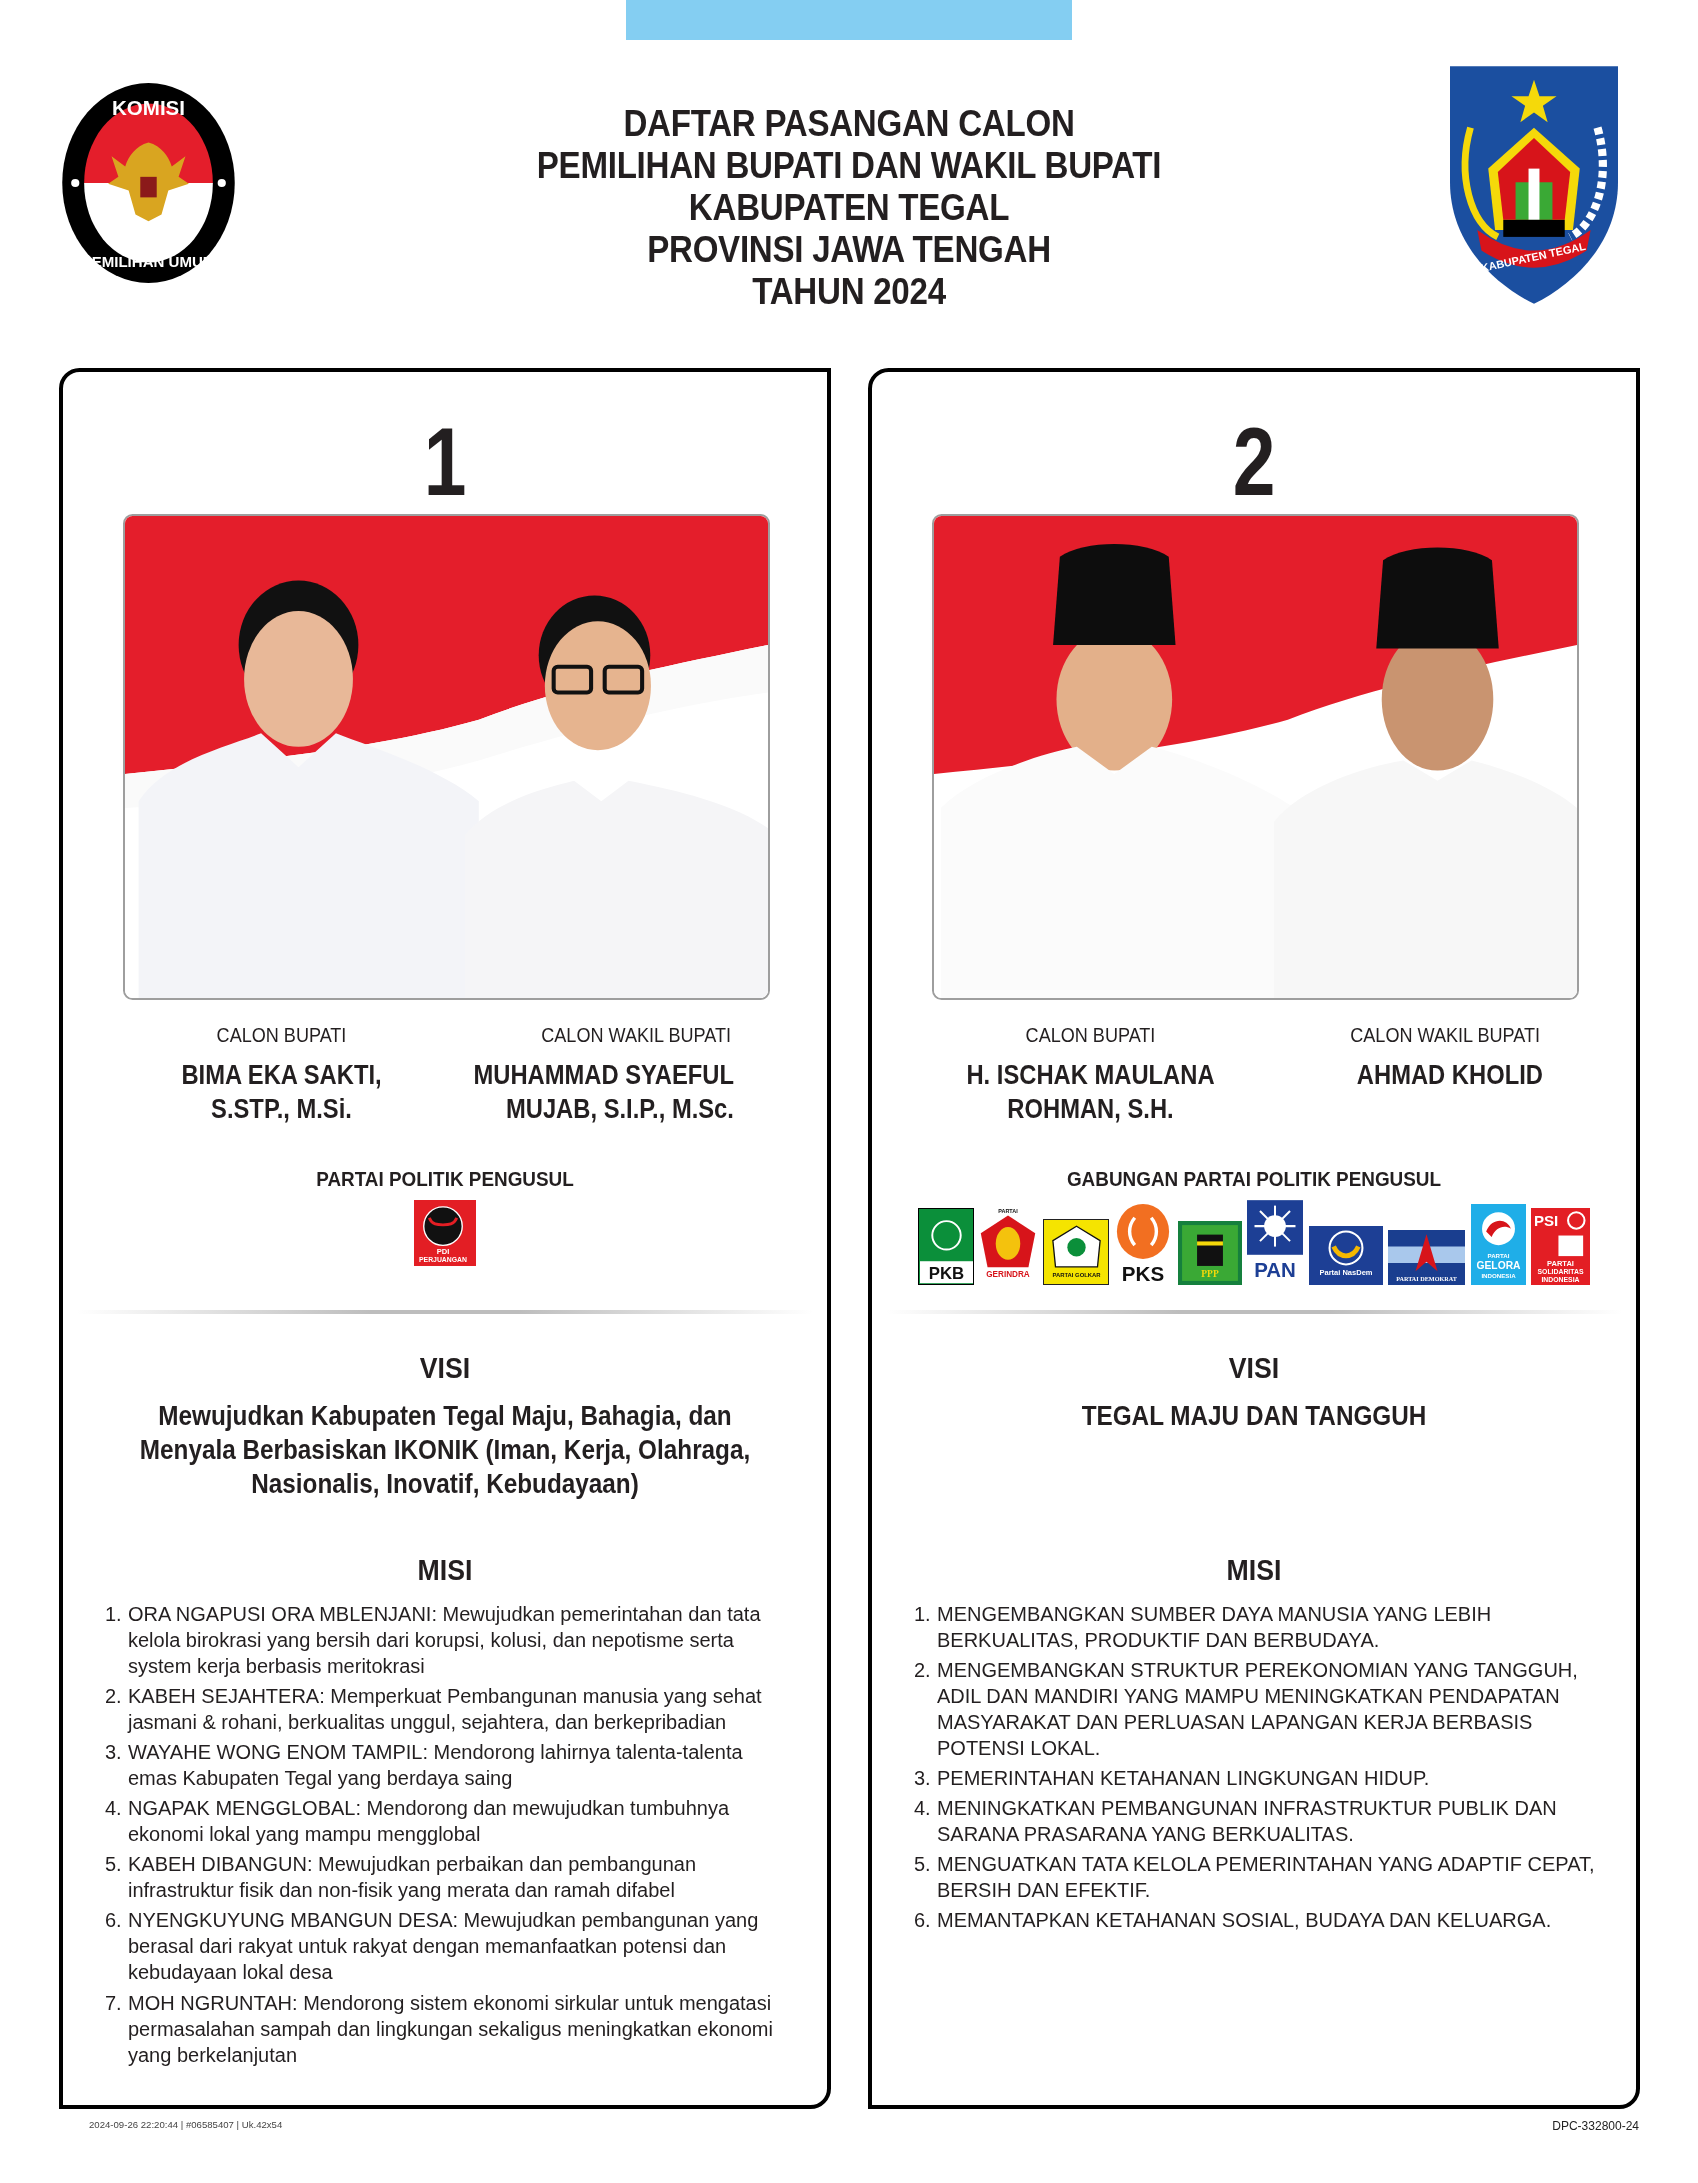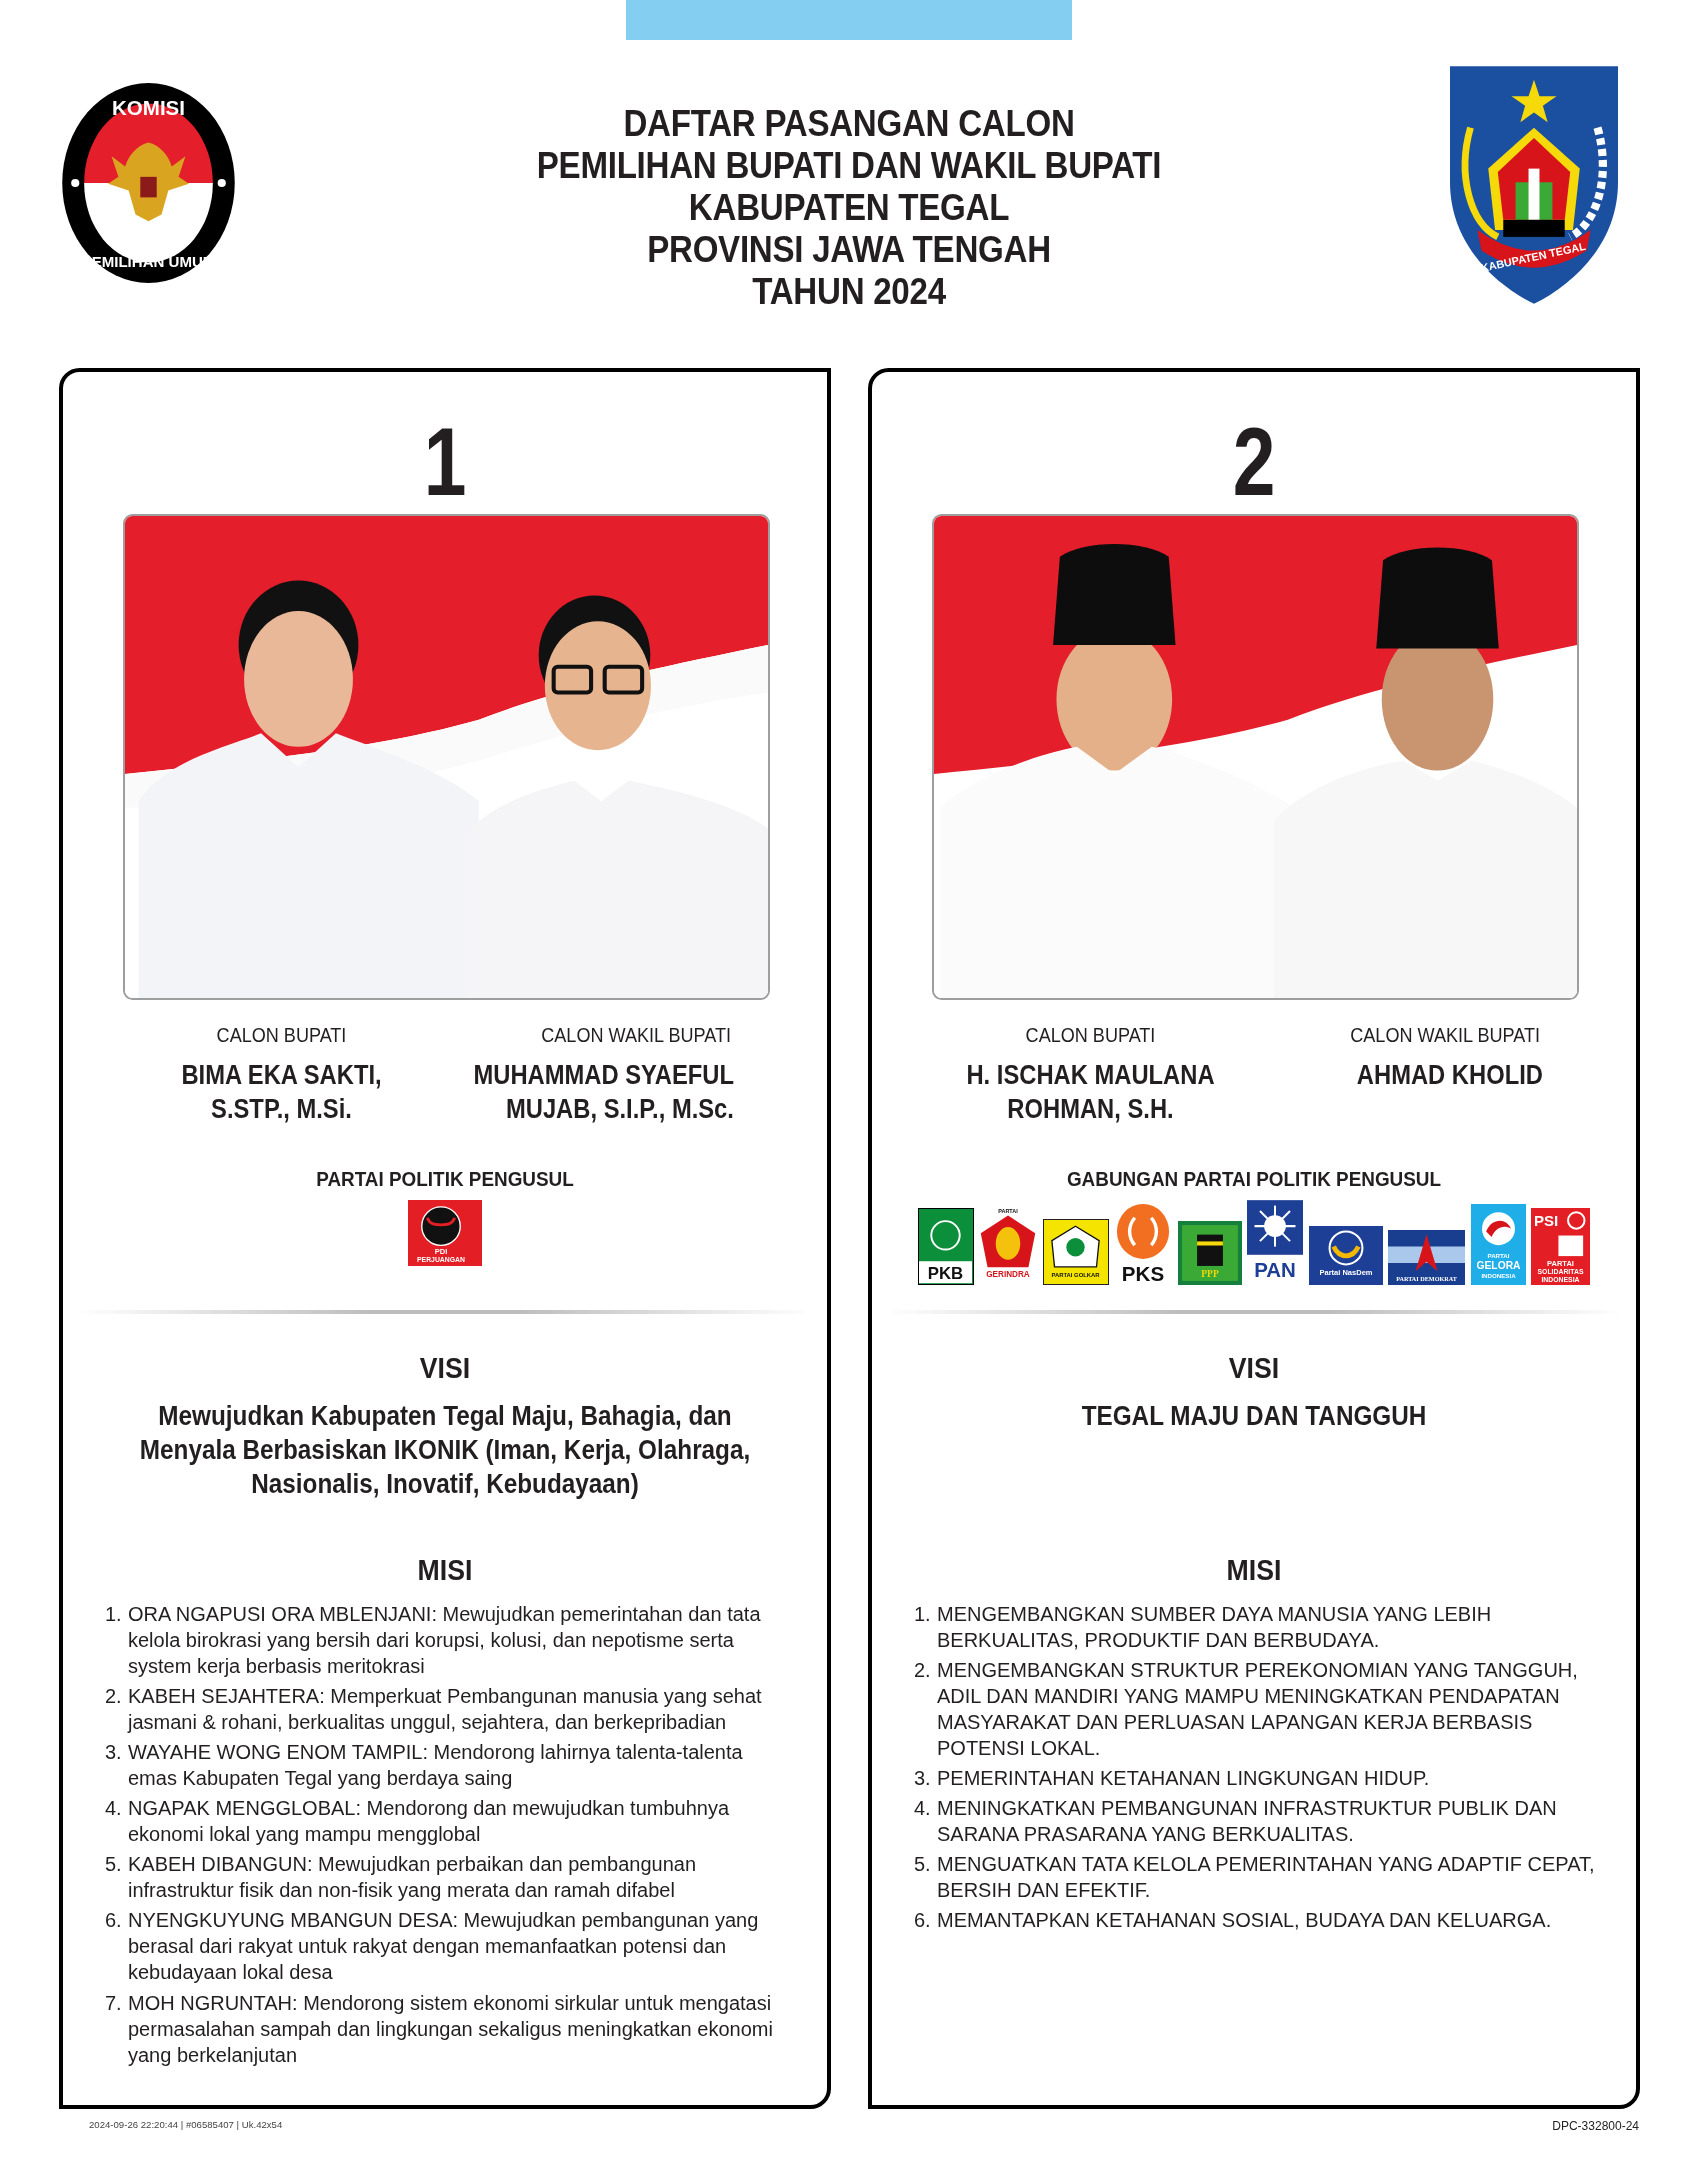--- a/index.html
+++ b/index.html
@@ -26,21 +26,21 @@
   .photo svg { width: 100%; height: 100%; display: block; }
 
   .cand { position: absolute; top: 649px; width: 301px; text-align: center; }
   .cand .role { font-size: 21px; line-height: 27px; transform: scaleX(0.86); }
   .cand .name { font-weight: 700; font-size: 27px; line-height: 34px; margin-top: 9.6px; transform: scaleX(0.88); }
   .cand.c1 { left: 68px; }
   .cand.c2 { left: 388px; text-align: right; }
 
   .party-title { position: absolute; top: 793px; width: 100%; text-align: center; font-weight: 700; font-size: 21px; line-height: 27px; transform: scaleX(0.9); }
   .party-logos { position: absolute; top: 828px; left: 0; width: 100%; display: flex; justify-content: center; align-items: flex-end; gap: 4.1px; }
-  .plogo { display: flex; flex-direction: column; align-items: flex-start; justify-content: center; color: #fff; font-weight: 700; text-align: center; }
+  .plogo { display: flex; flex-direction: column; align-items: flex-end; justify-content: center; color: #fff; font-weight: 700; text-align: center; }
 
   .divider { position: absolute; top: 938px; left: 13.7px; right: 13.7px; height: 4.1px; background: linear-gradient(to right, rgba(200,200,200,0), #bdbdbd 40%, #bdbdbd 60%, rgba(200,200,200,0)); border-radius: 2.1px; }
 
   .section-title { position: absolute; width: 100%; text-align: center; font-weight: 700; font-size: 29px; line-height: 34px; transform: scaleX(0.92); }
   .visi-title { top: 979px; }
   .visi-text { position: absolute; top: 1027px; left: 27px; right: 27px; text-align: center; font-weight: 700; font-size: 27px; line-height: 34px; transform: scaleX(0.9); }
   .misi-title { top: 1181px; }
 
   .misi-list { position: absolute; top: 1229px; left: 42px; right: 34px; list-style: none; }
   .misi-list li { display: flex; font-size: 20px; line-height: 26px; margin-bottom: 4.1px; }
@@ -120,21 +120,21 @@
   <div class="cand c1">
     <div class="role">CALON BUPATI</div>
     <div class="name">BIMA EKA SAKTI, S.STP., M.Si.</div>
   </div>
   <div class="cand c2">
     <div class="role">CALON WAKIL BUPATI</div>
     <div class="name">MUHAMMAD SYAEFUL MUJAB, S.I.P., M.Sc.</div>
   </div>
   <div class="party-title">PARTAI POLITIK PENGUSUL</div>
   <div class="party-logos">
-    <div class="plogo" style="width:74px;height:66px;background:#e31e24;">
+    <div class="plogo" style="width:62px;height:66px;background:#e31e24;">
       <svg viewBox="0 0 96 96" width="66" height="66">
         <circle cx="48" cy="38" r="28" fill="#111" stroke="#fff" stroke-width="2"></circle>
         <path d="M28 26 C32 36 40 36 48 36 C56 36 64 36 68 26" stroke="#e31e24" stroke-width="4" fill="none"></path>
         <text x="48" y="78" font-family="Liberation Sans, sans-serif" font-weight="700" font-size="11" fill="#fff" text-anchor="middle">PDI</text>
         <text x="48" y="90" font-family="Liberation Sans, sans-serif" font-weight="700" font-size="10" fill="#fff" text-anchor="middle">PERJUANGAN</text>
       </svg>
     </div>
   </div>
   <div class="divider"></div>
   <div class="section-title visi-title">VISI</div>

